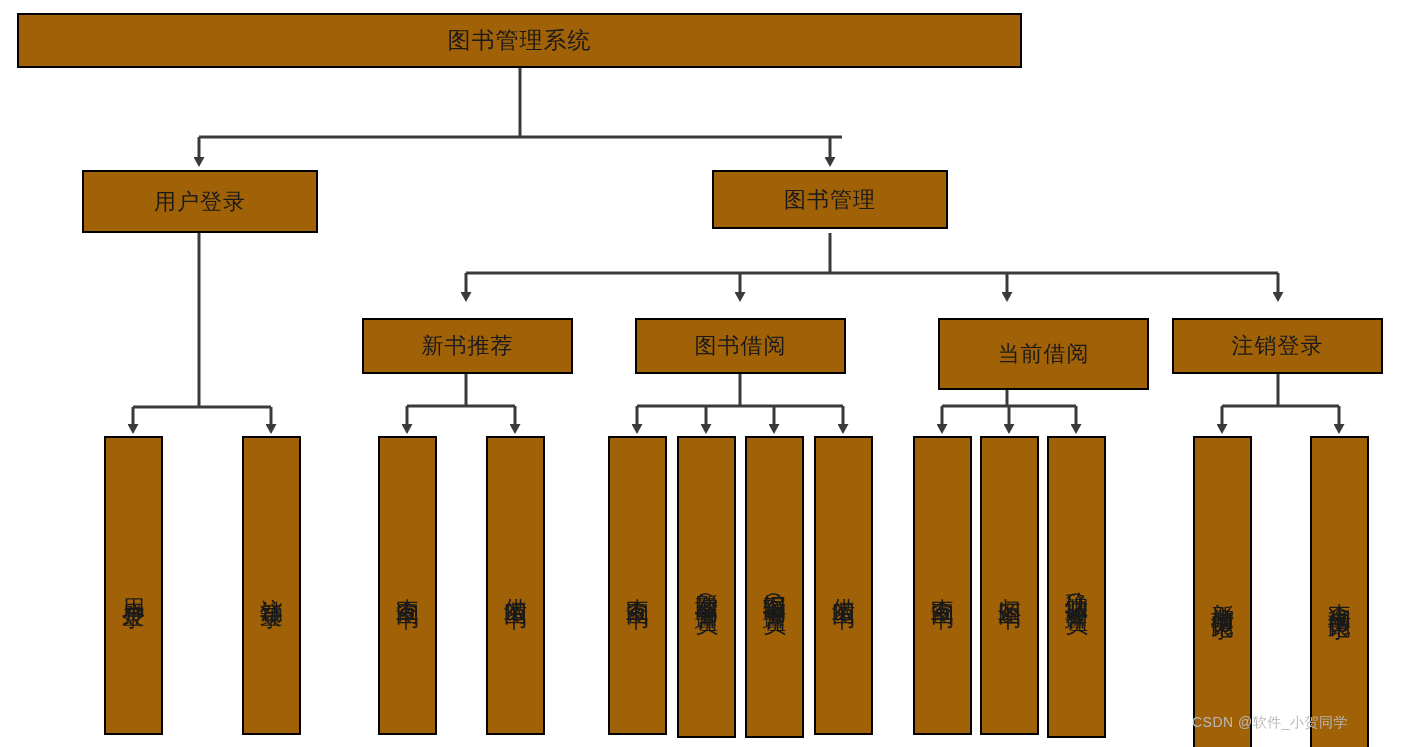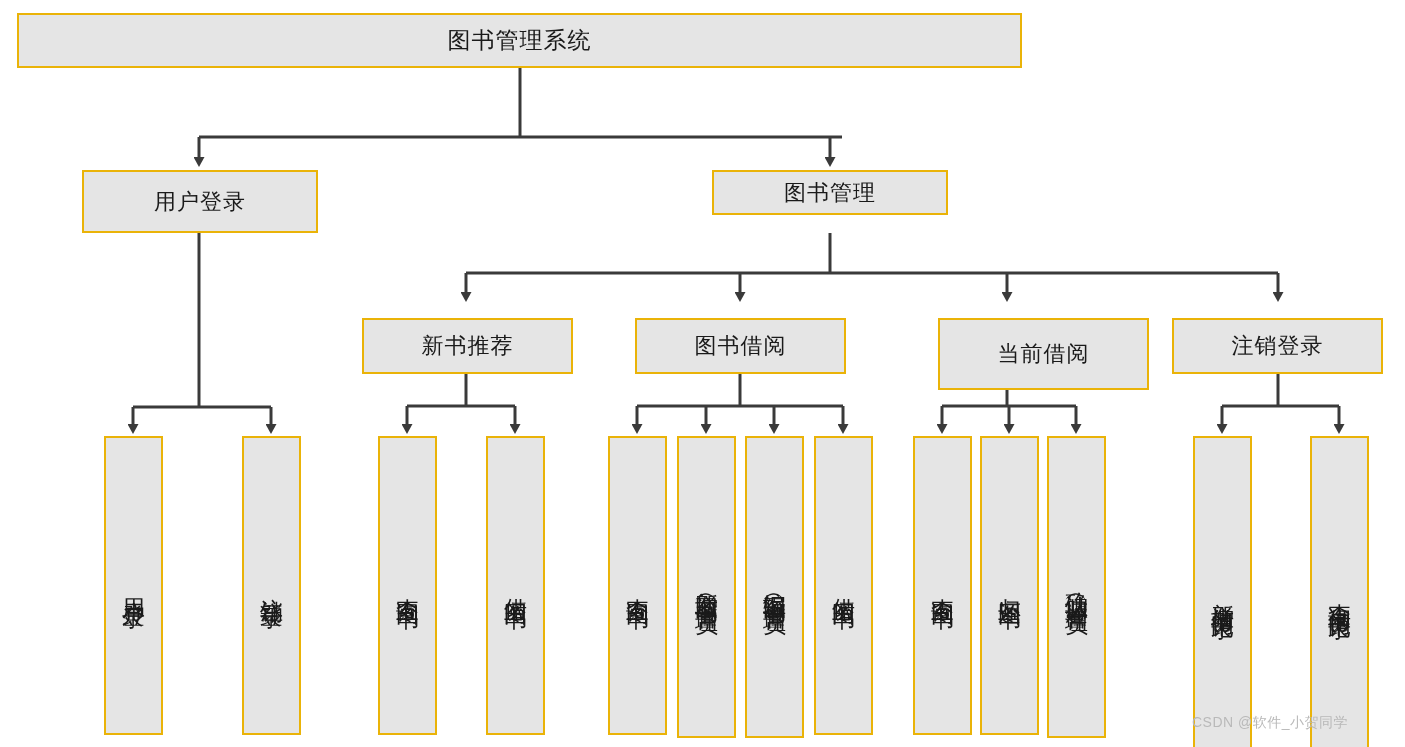--- a/index.html
+++ b/index.html
@@ -1,20 +1,20 @@
 <!DOCTYPE html>
 <html><head>
 <meta charset="utf-8">
 <style>
   html,body{margin:0;padding:0;background:#ffffff;}
   body{font-family:"Liberation Sans","DejaVu Sans",sans-serif;}
   #stage{position:relative;width:1405px;height:747px;background:#ffffff;overflow:hidden;}
   #wires{position:absolute;left:0;top:0;width:1405px;height:747px;}
-  .node{position:absolute;box-sizing:border-box;background:#e5e5e5;
-        border:2px solid #eab308;display:flex;align-items:center;justify-content:center;}
+  .node{position:absolute;box-sizing:border-box;background:#a16207;
+        border:2px solid #000000;display:flex;align-items:center;justify-content:center;}
   .node .lbl{color:#1a1a1a;line-height:1.08;text-align:center;white-space:pre;}
   .h-node .lbl{font-size:22px;letter-spacing:1px;}
   .root .lbl{font-size:23px;letter-spacing:1px;}
   .v-node{align-items:center;justify-content:center;}
   .v-node .lbl{writing-mode:vertical-rl;text-orientation:upright;
                font-size:23px;letter-spacing:3px;line-height:1.0;}
   .watermark{position:absolute;color:#b9b9b9;font-size:14px;letter-spacing:.5px;
              white-space:nowrap;pointer-events:none;}
 </style>
 </head>
@@ -72,21 +72,21 @@
     </g>
   </svg>
 
   <div class="node root h-node" style="left:17px;top:13px;width:1005px;height:55px;">
     <span class="lbl">图书管理系统</span>
   </div>
 
   <div class="node h-node" style="left:82px;top:170px;width:236px;height:63px;">
     <span class="lbl">用户登录</span>
   </div>
-  <div class="node h-node" style="left:712px;top:170px;width:236px;height:45px;">
+  <div class="node h-node" style="left:712px;top:170px;width:236px;height:59px;">
     <span class="lbl">图书管理</span>
   </div>
 
   <div class="node h-node" style="left:362px;top:318px;width:211px;height:56px;">
     <span class="lbl">新书推荐</span>
   </div>
   <div class="node h-node" style="left:635px;top:318px;width:211px;height:56px;font-family:Liberation Serif, serif;">
     <span class="lbl">图书借阅</span>
   </div>
   <div class="node h-node" style="left:938px;top:318px;width:211px;height:72px;">

